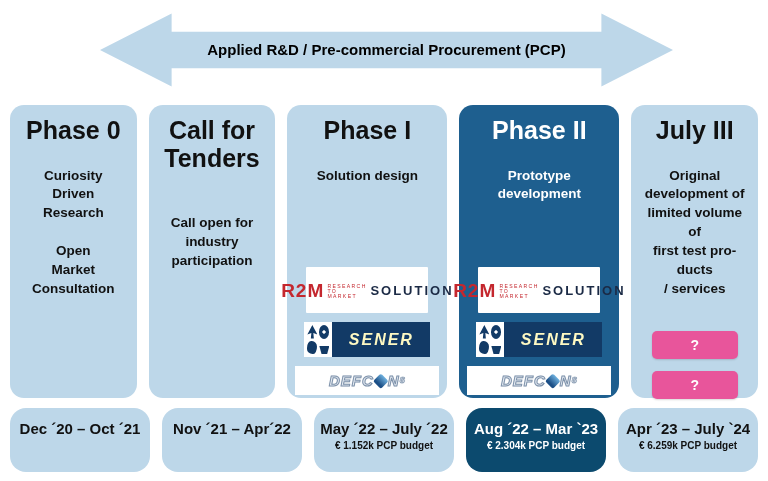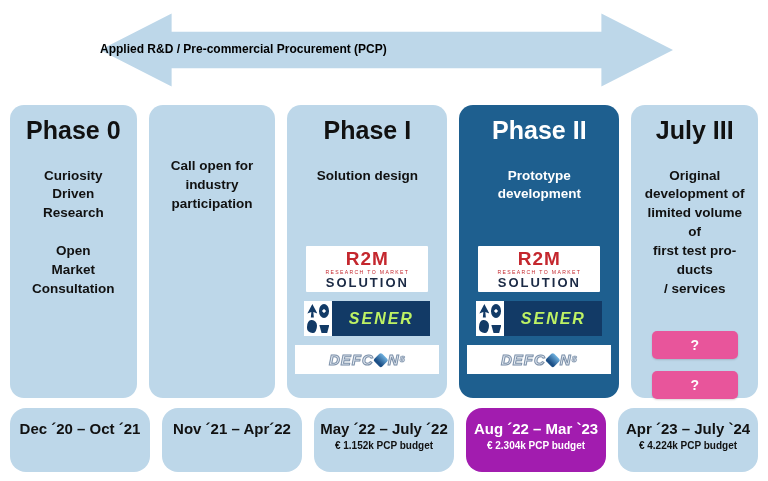--- a/index.html
+++ b/index.html
@@ -10,66 +10,66 @@
     color:#111;
   }
   
   .arrow-wrap{position:absolute;left:100px;top:12px;width:573px;height:76px;}
   .arrow-shape{
     position:absolute;inset:0;background:#BDD7E9;
     clip-path:polygon(0 50%,12.5% 2%,12.5% 26%,87.5% 26%,87.5% 2%,100% 50%,87.5% 98%,87.5% 74%,12.5% 74%,12.5% 98%);
   }
   .arrow-label{
     position:absolute;left:0;right:0;top:50%;transform:translateY(-54%);
-    text-align:left;font-weight:bold;font-size:12px;color:#000;
+    text-align:center;font-weight:bold;font-size:15px;color:#000;
   }
   
   .columns{
     position:absolute;left:10px;top:105px;width:748px;height:293px;
     display:flex;gap:12px;
   }
   .col{
     flex:1 1 0;border-radius:14px;background:#BDD7E9;
     display:flex;flex-direction:column;align-items:center;
-    box-sizing:border-box;padding:10px 8px 22px 8px;
+    box-sizing:border-box;padding:10px 8px 1px 8px;
   }
   .col.dark{background:#1E5F8F;color:#fff;}
   .col-title{
     font-weight:bold;font-size:25px;line-height:1.1;text-align:center;
     white-space:pre-line;margin-top:2px;
   }
   .col.dark .col-title{color:#fff;}
   .col-body{
     font-weight:bold;font-size:13.5px;line-height:1.4;text-align:center;
     white-space:pre-line;margin-top:22px;
   }
   .col.dark .col-body{color:#fff;}
   .col-body.tight{margin-top:42px;}
   
   .logos{margin-top:auto;display:flex;flex-direction:column;align-items:center;gap:9px;width:100%;padding-bottom:2px;}
   .logo-r2m{
-    width:122px;height:46px;background:#fff;display:flex;flex-direction:column;
+    width:122px;height:46px;background:#fff;display:flex;flex-direction:row;
     align-items:center;justify-content:center;border-radius:1px;color:#111;
   }
   .r2m-name{color:#C4272E;font-weight:800;font-size:19px;letter-spacing:1px;line-height:1;}
   .r2m-tagline{color:#C4272E;font-size:6px;letter-spacing:1.6px;line-height:1;margin-top:1px;transform:scale(.85);}
   .r2m-wordmark{color:#1B2A45;font-weight:800;font-size:13px;letter-spacing:2px;line-height:1;margin-top:1px;}
   .logo-sener{width:126px;height:35px;display:flex;}
   .sener-icons{
     width:28px;height:100%;background:#fff;display:grid;
     grid-template-columns:1fr 1fr;grid-template-rows:1fr 1fr;gap:2px;
     box-sizing:border-box;padding:3px;
   }
   .sener-icons span{display:block;background:#123A66;}
   .sener-icons .plane{clip-path:polygon(50% 0,100% 70%,60% 60%,65% 100%,35% 100%,40% 60%,0 70%);}
   .sener-icons .globe{border-radius:50%;background:radial-gradient(circle at 50% 50%, #fff 0 18%, #123A66 19%);}
   .sener-icons .hand{border-radius:45% 55% 40% 60%/55% 45% 60% 40%;}
   .sener-icons .ship{clip-path:polygon(0 40%,100% 40%,78% 100%,22% 100%);}
   .sener-word{
-    flex:1;background:#123A66;color:#bef264;display:flex;align-items:center;justify-content:center;
+    flex:1;background:#123A66;color:#fef9c3;display:flex;align-items:center;justify-content:center;
     font-weight:800;font-style:italic;font-size:16px;letter-spacing:2px;
   }
   .logo-defcon{
     width:144px;height:29px;background:#fff;display:flex;align-items:center;justify-content:center;
   }
   .defcon-text{
     font-style:italic;font-weight:800;font-size:15px;letter-spacing:1px;
     color:#e4eaf2;-webkit-text-stroke:1px #7f93ab;text-shadow:0 0 1px #8a9cb5;
     line-height:1;
   }
@@ -90,21 +90,21 @@
   
   .dates{
     position:absolute;left:10px;top:408px;width:748px;height:64px;
     display:flex;gap:12px;
   }
   .date{
     flex:1 1 0;border-radius:16px;background:#BDD7E9;
     display:flex;flex-direction:column;align-items:center;
     box-sizing:border-box;padding-top:11px;text-align:right;
   }
-  .date.dark{background:#a21caf;color:#fff;}
+  .date.dark{background:#0c4a6e;color:#fff;}
   .date-line1{font-weight:600;font-size:15px;line-height:1.35;}
   .date-line2{font-weight:600;font-size:10px;line-height:1.35;}
 </style>
 </head>
 <body>
 
 <div class="arrow-wrap">
   <div class="arrow-shape"></div>
   <div class="arrow-label">Applied R&amp;D / Pre-commercial Procurement (PCP)</div>
 </div>
@@ -116,20 +116,22 @@
     <div class="col-body">Curiosity
 Driven
 Research
 
 Open
 Market
 Consultation</div>
   </div>
 
   <div class="col">
+    <div class="col-title">Call for
+Tenders</div>
     <div class="col-body tight">Call open for
 industry
 participation</div>
   </div>
 
   <div class="col">
     <div class="col-title">Phase I</div>
     <div class="col-body">Solution design</div>
     <div class="logos">
       <div class="logo-r2m">
@@ -210,15 +212,15 @@
   <div class="date">
     <div class="date-line1">May ´22 – July ´22</div>
     <div class="date-line2">€ 1.152k PCP budget</div>
   </div>
   <div class="date dark">
     <div class="date-line1">Aug ´22 – Mar `23</div>
     <div class="date-line2">€ 2.304k PCP budget</div>
   </div>
   <div class="date">
     <div class="date-line1">Apr ´23 – July `24</div>
-    <div class="date-line2">€ 4.224k PCP budget</div>
+    <div class="date-line2">€ 6.259k PCP budget</div>
   </div>
 </div>
 
 </body></html>

